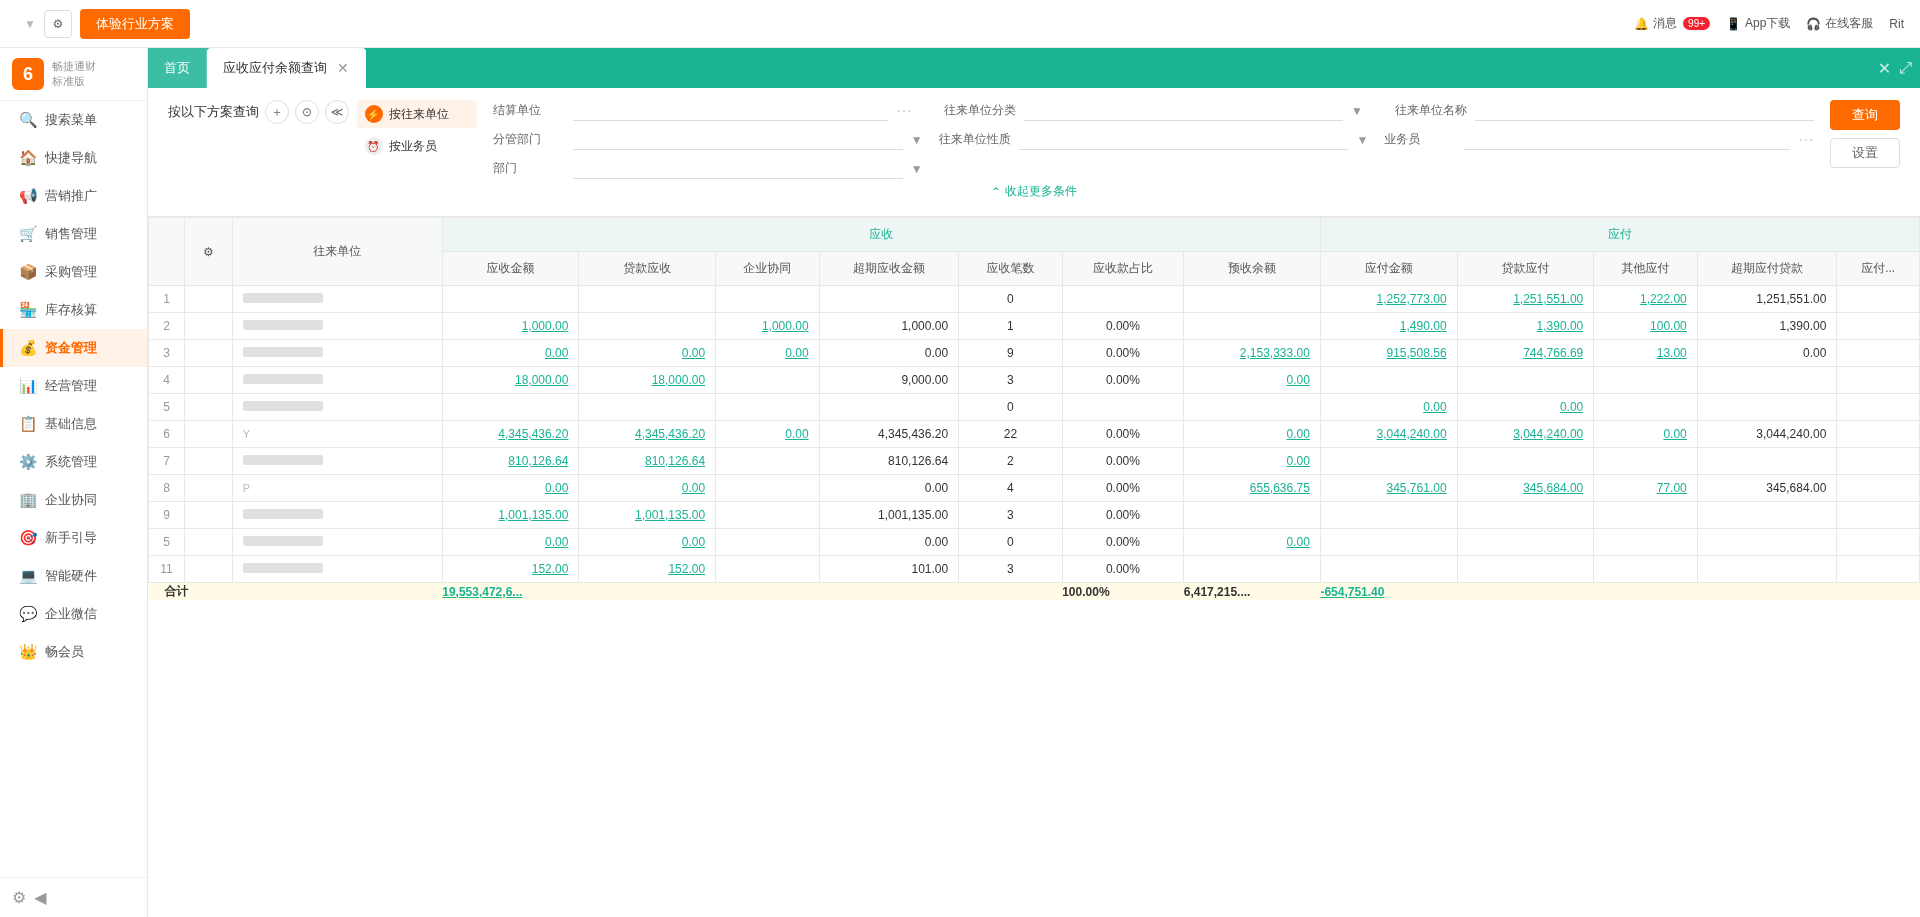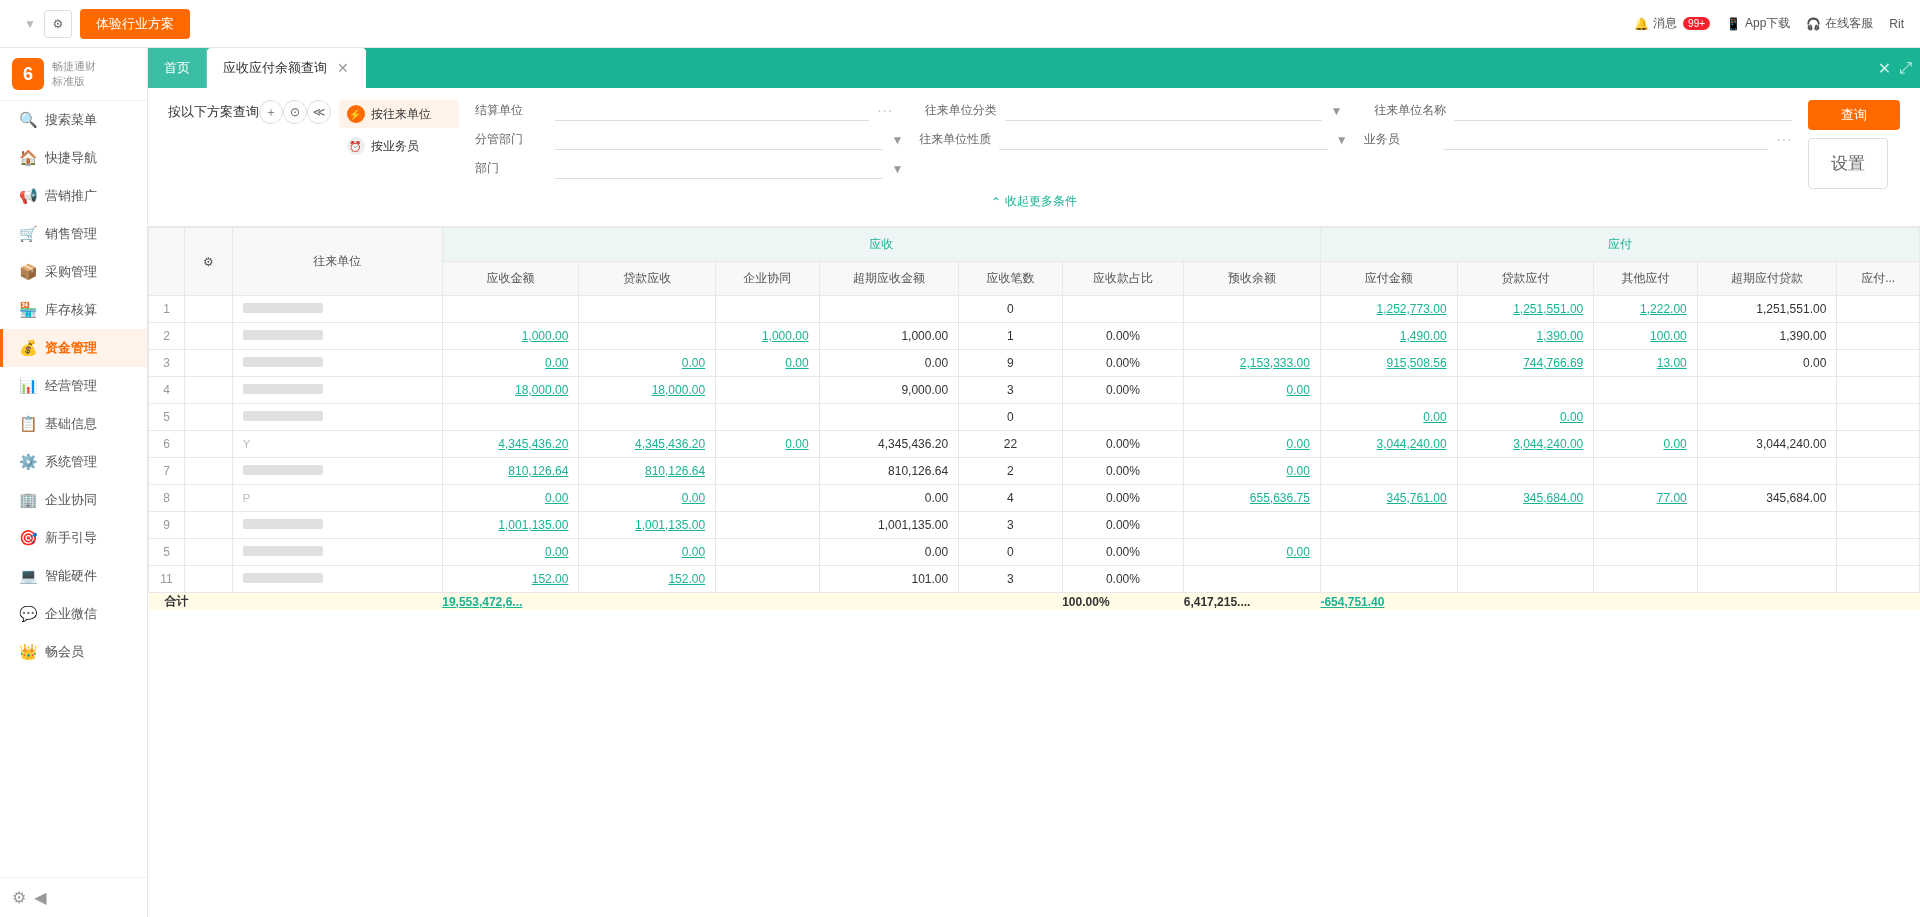--- a/index.html
+++ b/index.html
@@ -94,25 +94,25 @@
     .filter-dots { color: #ccc; font-size: 16px; cursor: pointer; }
     .filter-chevron { color: #999; font-size: 12px; cursor: pointer; }
     .collapse-btn {
       display: flex; align-items: center; gap: 4px; color: #1ab394; font-size: 12px;
       cursor: pointer; justify-content: center; padding: 4px;
     }
 
     
     .query-btn {
       background: #ff6a00; color: #fff; border: none; border-radius: 4px;
-      padding: 6px 20px; font-size: 13px; cursor: pointer; display: block; margin-bottom: 4px; width: 92px;
+      padding: 6px 20px; font-size: 13px; cursor: pointer; display: block; margin-bottom: 4px; width: 70px;
     }
     .setting-btn {
       background: #fff; color: #666; border: 1px solid #ddd; border-radius: 4px;
-      padding: 13px 16px; font-size: 17px; cursor: pointer; width: 80px;
+      padding: 5px 16px; font-size: 13px; cursor: pointer; width: 70px;
     }
 
     
     .table-container {
       flex: 1; overflow: auto; background: #fff; margin: 0;
     }
     table { width: 100%; border-collapse: collapse; font-size: 12px; }
     thead th {
       background: #f7f8fa; border: 1px solid #e8e8e8; padding: 8px 10px;
       text-align: center; font-weight: 500; color: #555; white-space: nowrap;
@@ -260,21 +260,21 @@
       <div class="tab-bar-right">
         <span class="tab-bar-icon">✕</span>
         <span class="tab-bar-icon">⤢</span>
       </div>
     </div>
 
 
     <div class="filter-area">
       <div class="filter-top-row">
 
-        <div style="display:flex;align-items:center;min-width:160px;">
+        <div style="display:flex;align-items:center;gap:6px;min-width:160px;">
           <span style="font-size:13px;color:#333;font-weight:500;">按以下方案查询</span>
           <div class="filter-icon-btn">＋</div>
           <div class="filter-icon-btn">⊙</div>
           <div class="filter-icon-btn">≪</div>
         </div>
 
         <div style="display:flex;flex-direction:column;gap:4px;min-width:120px;margin-right:8px;">
           <div class="filter-option active">
             <div class="filter-option-icon">⚡</div>
             <span>按往来单位</span>

